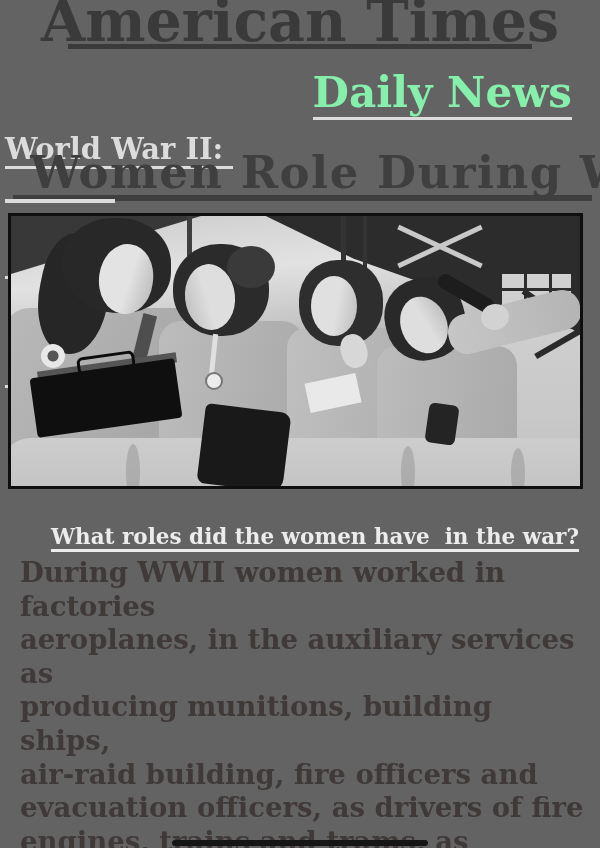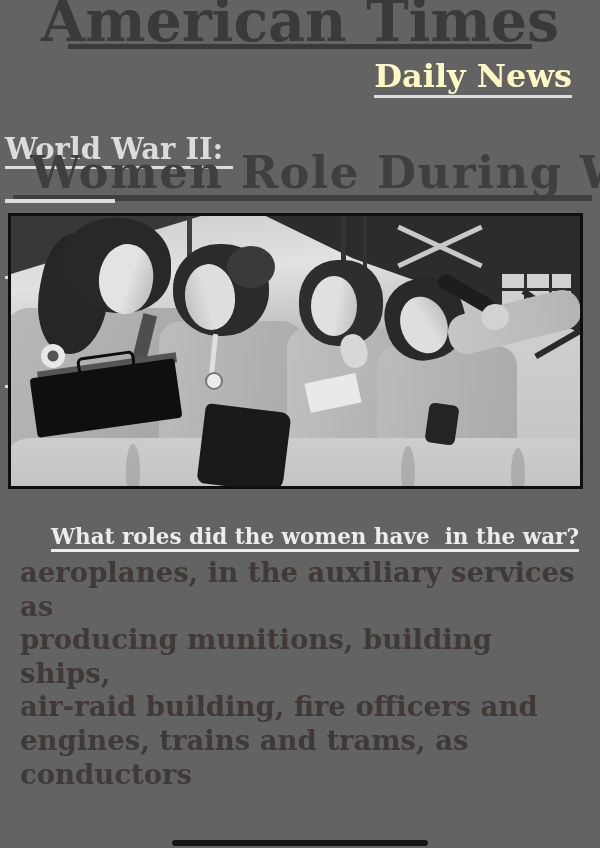--- a/index.html
+++ b/index.html
@@ -9,21 +9,21 @@
   
   #masthead{top:-8px;left:0;width:600px;text-align:center;font-size:57px;line-height:57px;
             color:#3a3a3a;letter-spacing:0px;white-space:pre;}
   #masthead-underline{top:44px;left:50%;transform:translateX(-50%);width:464px;height:5px;background:#3a3a3a;}
   
   #edition{top:58px;left:5px;font-size:29px;line-height:36.5px;color:#dcdcdc;white-space:pre;}
   #edition .u{border-bottom:3px solid #dcdcdc;margin-top:23px;}
   #edition .ext{padding-right:148px;}
   #edition-underline-overflow{top:199px;left:5px;width:110px;height:3.5px;background:#dcdcdc;z-index:6;}
   
-  #daily{top:58px;right:28px;font-size:32px;line-height:36.5px;color:#fef9c3;}
+  #daily{top:75px;right:28px;font-size:42px;line-height:36.5px;color:#86efac;}
   #daily .u{border-bottom:3px solid #dcdcdc;}
   
   #headline{top:151px;left:13px;font-size:45px;line-height:44px;letter-spacing:1.5px;
             color:#3f3f3f;white-space:pre;z-index:4;}
   #headline-underline{top:195px;left:13px;width:579px;height:5.5px;background:#3f3f3f;z-index:4;}
   
   #photo{top:213px;left:8px;width:569px;height:270px;border:3px solid #0f0f0f;}
   #scene{position:absolute;left:0;top:0;right:0;bottom:0;overflow:hidden;
          background:linear-gradient(180deg,#8f8f8f 0%,#b7b7b7 18%,#cecece 45%,#c8c8c8 75%,#bfbfbf 100%);}
   .ph{position:absolute;}
@@ -128,21 +128,23 @@
       <div class="ph" style="left:66px;top:138px;width:52px;height:12px;border:3px solid #0c0c0c;border-radius:6px;transform:rotate(-8deg);"></div>
       <div class="ph" style="left:22px;top:152px;width:146px;height:60px;background:#0f0f0f;border-radius:4px;transform:rotate(-8deg);"></div>
     </div>
   </div>
 
   <div class="abs" id="caption">
     <span class="u">What roles did the women have  in the war?</span>
   </div>
 
   <div class="abs" id="article">
+    <div>During WWII women worked in factories</div>
     <div>aeroplanes, in the auxiliary services as</div>
     <div>producing munitions, building ships,</div>
     <div>air-raid building, fire officers and</div>
+    <div>evacuation officers, as drivers of fire</div>
     <div>engines, trains and trams, as conductors</div>
 
   </div>
 
   <div class="abs" id="home-pill"></div>
 </div>
 
 </body></html>

